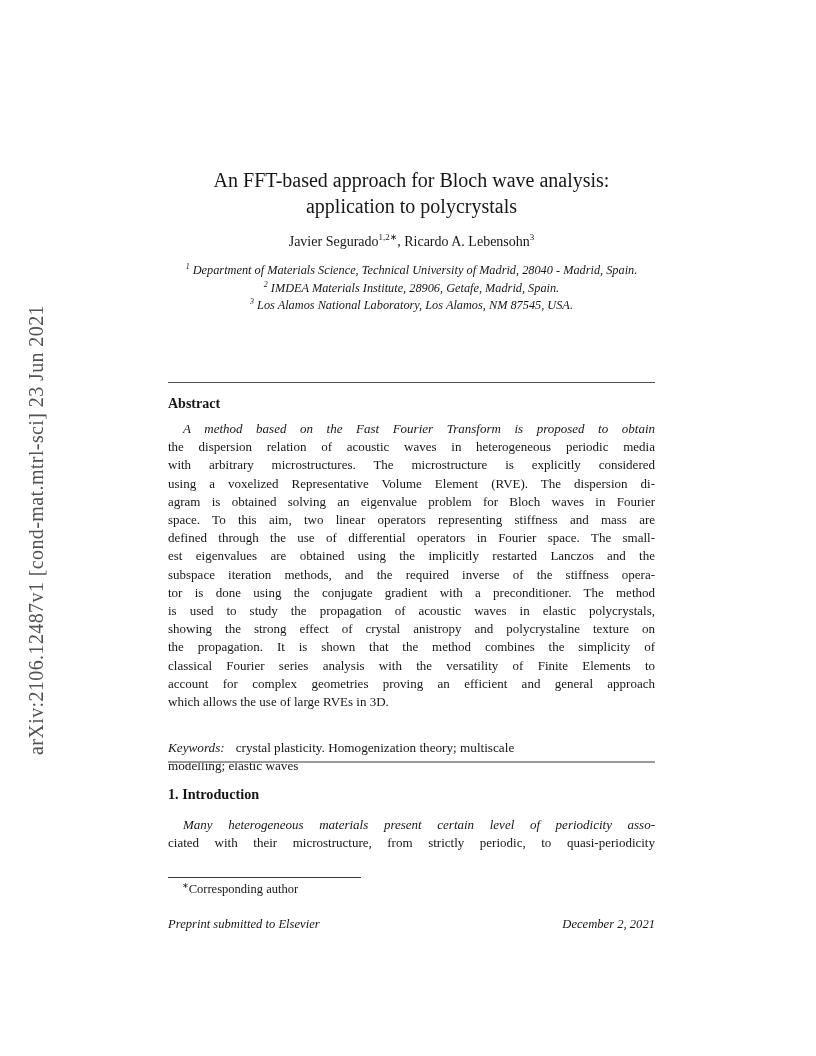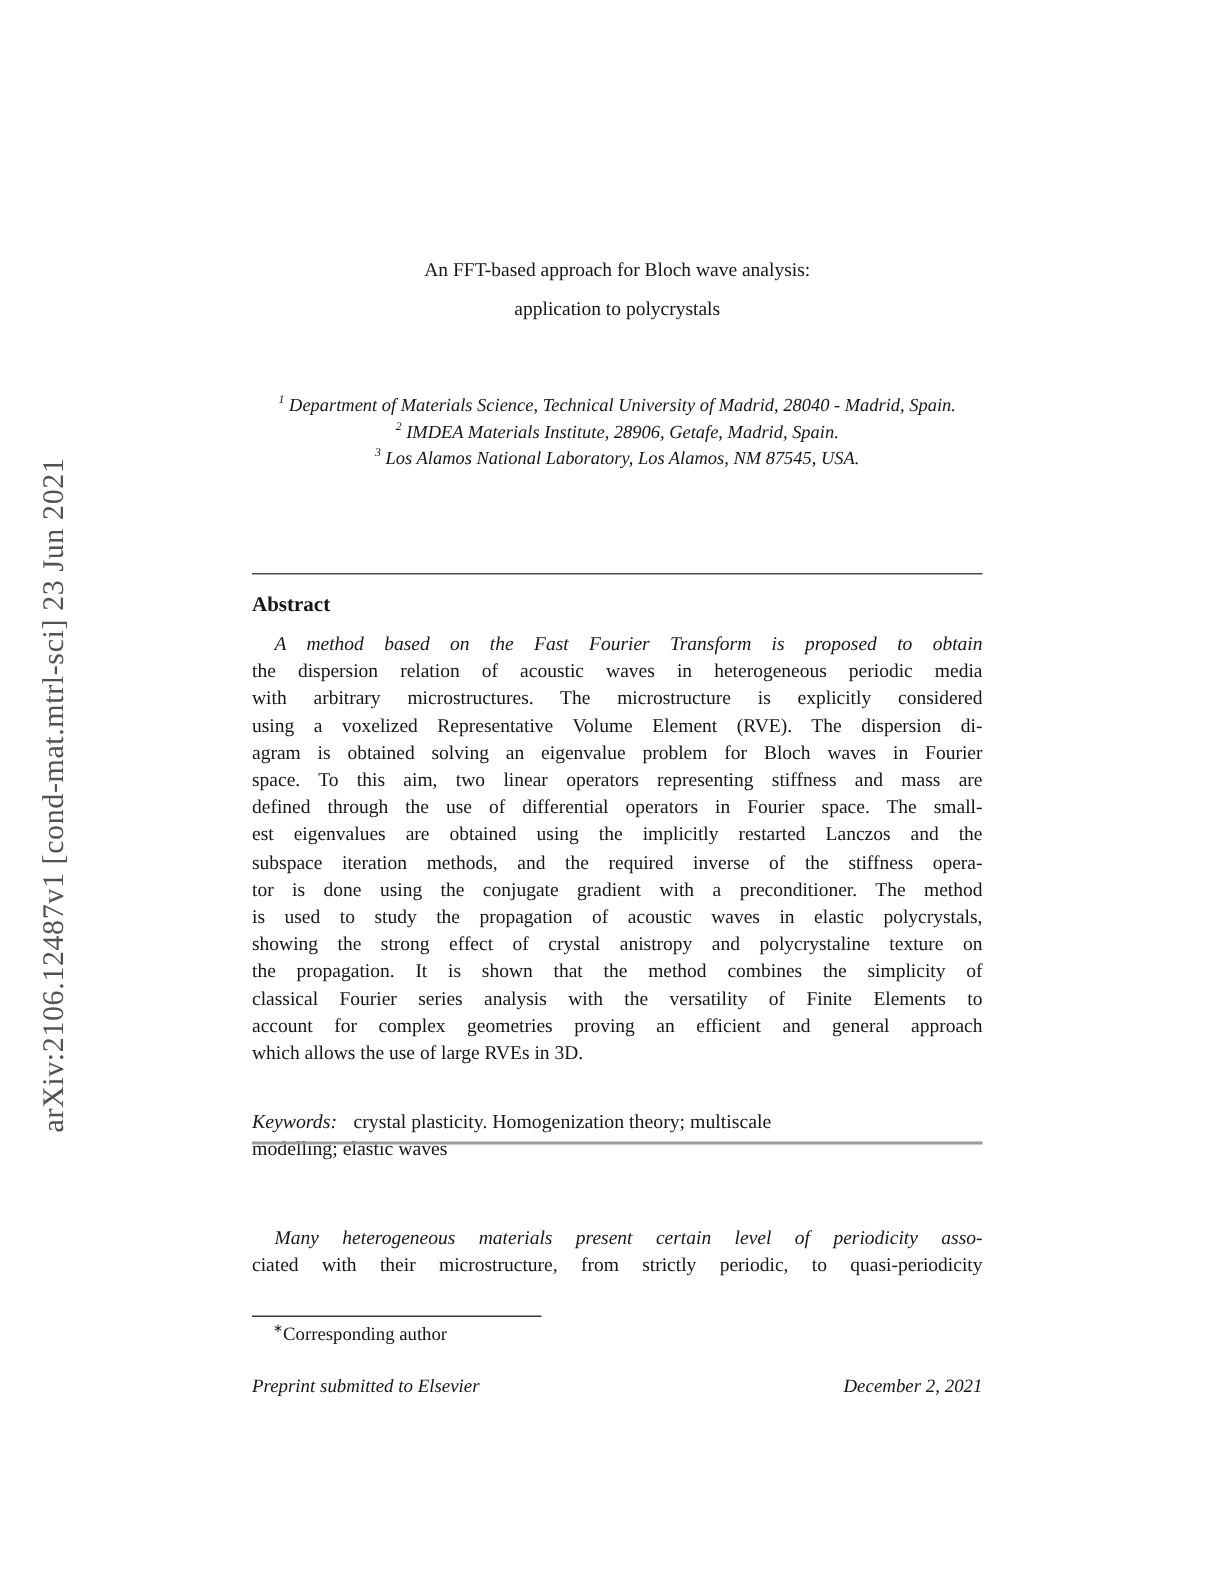--- a/index.html
+++ b/index.html
@@ -26,21 +26,21 @@
     white-space: nowrap;
     font-size: 20px;
     color: #525252;
     letter-spacing: 0.4px;
   }
   .col {
     position: absolute;
     left: 168px;
     width: 487px;
   }
-  .title-block { top: 167px; text-align: center; font-size: 13px; line-height: 26px; }
+  .title-block { top: 167px; text-align: center; font-size: 20px; line-height: 26px; }
   .authors { top: 234px; text-align: center; font-size: 14px; }
   sup { font-size: 0.64em; vertical-align: super; line-height: 0; }
   .affils { top: 262px; text-align: center; font-style: italic; font-size: 12.3px; line-height: 17.6px; }
   .affil { display: block; }
   .rule-top { top: 382px; height: 1px; background: #4e4e4e; }
   .abstract-head { top: 396px; font-weight: bold; font-size: 14px; }
   .abstract-body { top: 420px; font-size: 13px; line-height: 18.2px; }
   .jline { text-align: justify; text-align-last: justify; }
   .first-line { text-indent: 15px; font-style: italic; }
   .plain-line { text-align: left; text-align-last: left; }
@@ -58,20 +58,21 @@
 
 <div class="page">
 
   <div class="watermark">arXiv:2106.12487v1  [cond-mat.mtrl-sci]  23 Jun 2021</div>
 
   <div class="col title-block">
     <div>An FFT-based approach for Bloch wave analysis:</div>
     <div>application to polycrystals</div>
   </div>
 
+  <div class="col authors"><span>Javier Segurado</span><sup>1,2∗</sup><span>, </span><span>Ricardo A. Lebensohn</span><sup>3</sup></div>
 
   <div class="col affils">
     <span class="affil"><sup>1</sup><span> Department of Materials Science, Technical University of Madrid, 28040 - Madrid, Spain.</span></span>
     <span class="affil"><sup>2</sup><span> IMDEA Materials Institute, 28906, Getafe, Madrid, Spain.</span></span>
     <span class="affil"><sup>3</sup><span> Los Alamos National Laboratory, Los Alamos, NM 87545, USA.</span></span>
   </div>
 
   <div class="col rule-top"></div>
 
   <div class="col abstract-head">Abstract</div>
@@ -95,20 +96,21 @@
     <div class="plain-line">which allows the use of large RVEs in 3D.</div>
   </div>
 
   <div class="col keywords">
     <div><span class="kw-label">Keywords:</span><span>crystal plasticity. Homogenization theory; multiscale</span></div>
     <div>modelling; elastic waves</div>
   </div>
 
   <div class="col rule-bottom"></div>
 
+  <div class="col sec-head">1. Introduction</div>
 
   <div class="col intro-body">
     <div class="jline first-line">Many heterogeneous materials present certain level of periodicity asso-</div>
     <div class="jline">ciated with their microstructure, from strictly periodic, to quasi-periodicity</div>
   </div>
 
   <div class="col fn-rule"></div>
 
   <div class="col footnote"><sup>∗</sup><span>Corresponding author</span></div>
 

